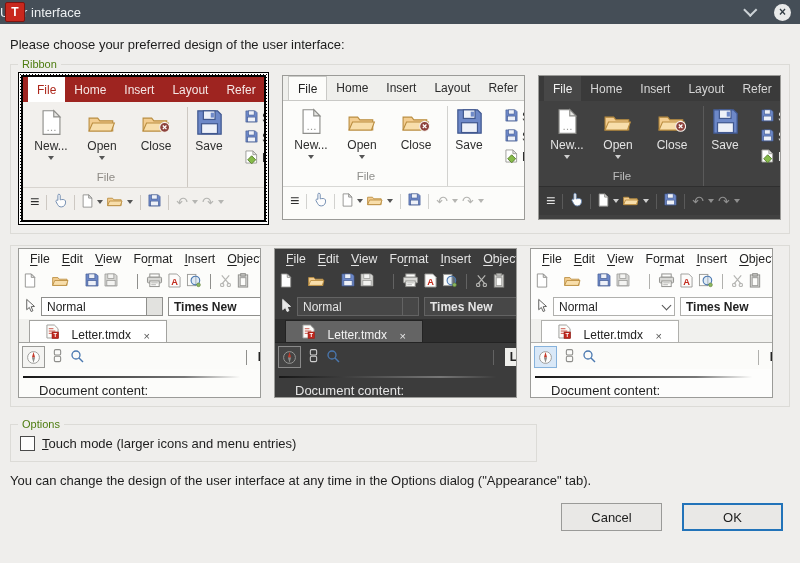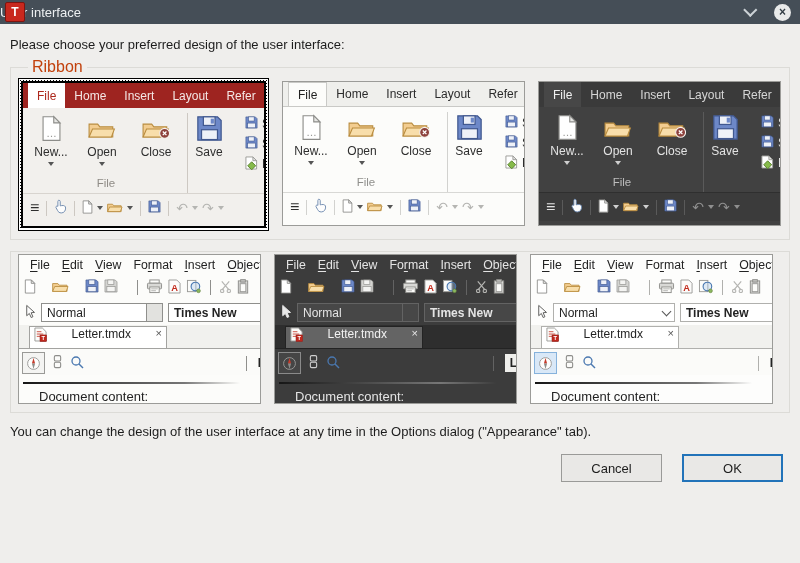--- a/index.html
+++ b/index.html
@@ -14,21 +14,21 @@
   .wtitle{position:absolute;left:0;right:0;color:#eceff1;font-size:13px;}
   .wctl{margin-left:auto;display:flex;align-items:center;gap:15px;z-index:2;}
   .shade{display:flex;align-items:center;justify-content:center;width:16px;height:16px;}
   .chev{width:8px;height:8px;border-left:2px solid #ccd2d6;border-bottom:2px solid #ccd2d6;transform:rotate(-45deg) translate(1px,-2px);}
   .closebtn{width:17px;height:17px;border-radius:50%;background:#e9eaea;color:#333d45;display:flex;align-items:center;justify-content:center;font-size:12px;font-weight:bold;line-height:1;}
 
   
   .content{padding:0 10px;flex:1;}
   .intro{font-size:13px;margin:13px 0 6px 0;}
   fieldset.grp{border:1px solid #dcdbd7;padding:2px 7px 8px 7px;margin:0 0 11px 0;}
-  fieldset.grp legend{font-size:16px;color:#c2410c;padding:0 4px;margin-left:10px;}
+  fieldset.grp legend{font-size:11px;color:#4d7c0f;padding:0 4px;margin-left:0;}
   .row{display:flex;gap:13px;align-items:flex-start;}
   .optgrp{width:527px;box-sizing:border-box;margin-bottom:9px;}
   .chkrow{display:flex;align-items:center;gap:7px;padding:4px 2px 2px 2px;cursor:default;}
   .chk{width:13px;height:13px;background:#fdfdfd;border:1px solid #4a4a4a;flex:none;}
   .chkl{font-size:13px;}
   .note{font-size:13px;margin:2px 0 15px 0;}
   .btnrow{display:flex;justify-content:flex-end;gap:20px;padding-right:7px;}
   .btn{width:101px;height:28px;background:#e9e8e6;border:1px solid #9a9a98;font-size:13px;color:#1d1d1d;
        font-family:"Liberation Sans",sans-serif;display:flex;align-items:center;justify-content:center;}
   .btn.ok{border:2px solid #2273b9;}
@@ -80,21 +80,21 @@
   .cp-format{height:25px;display:flex;align-items:center;gap:5px;padding-left:5px;width:320px;}
   .combo{height:19px;display:flex;align-items:stretch;border:1px solid var(--cbd);background:var(--ccombo);box-sizing:border-box;}
   .combo-t{flex:1;display:flex;align-items:center;padding:0 5px;white-space:nowrap;overflow:hidden;}
   .combo-a{width:15px;display:flex;align-items:center;justify-content:center;background:var(--cab);border-left:1px solid var(--cbd);flex:none;}
   .combo-a .tri{border-top-color:var(--ctric);}
   .w-style{width:122px;flex:none;}
   .w-font{width:112px;flex:none;font-weight:bold;}
   .t-cmodern .combo-a{background:transparent;border-left:none;}
   .t-cmodern .combo-a .tri{border:none;width:6px;height:6px;border-right:1.6px solid #555;border-bottom:1.6px solid #555;transform:rotate(45deg);margin-top:-3px;}
   .cp-tabbar{height:24px;display:flex;align-items:flex-end;padding-left:10px;background:var(--ctabbar);border-bottom:1px solid var(--ctbline);width:300px;box-sizing:border-box;}
-  .doctab{height:22px;width:138px;display:flex;align-items:flex-start;background:var(--ctabbg);border:1px solid var(--ctbline);border-bottom:none;padding:0 4px;gap:4px;box-sizing:border-box;}
+  .doctab{height:22px;width:138px;display:flex;align-items:flex-end;background:var(--ctabbg);border:1px solid var(--ctbline);border-bottom:none;padding:0 16px;gap:4px;box-sizing:border-box;}
   .doctab .tt{flex:1;text-align:center;color:var(--ctabfg);white-space:nowrap;}
   .tabx{font-size:11px;color:var(--cxc);}
   .cp-obar{height:26px;display:flex;align-items:center;gap:8px;padding:2px 0 0 3px;background:var(--cobar);width:241px;box-sizing:border-box;}
   .compassbox{width:21px;height:20px;border:1px solid var(--cpb);background:var(--cpbg);display:flex;align-items:center;justify-content:center;flex:none;}
   .spacer{flex:1;}
   .obar-tri{border-top-color:var(--ctric);margin-right:6px;}
   .lfrag{font-weight:bold;font-size:12px;margin-right:-5px;flex:none;}
   .t-cdark .lfrag{background:#efefec;color:#222;padding:2px 4px 2px 5px;}
   .cp-divider{height:2px;width:224px;margin:7px 0 0 4px;background:linear-gradient(to right,#161616,#777 72%,rgba(120,120,120,0) 97%);}
   .cp-content{flex:1;overflow:hidden;padding-left:20px;}
@@ -814,20 +814,27 @@
     </div>
     <div class="cp-divider"></div>
     <div class="cp-content">
       <span>Document content:</span>
     </div>
   </div>
 </div>
       </div>
     </fieldset>
 
+    <fieldset class="grp optgrp">
+      <legend>Options</legend>
+      <label class="chkrow">
+        <span class="chk"></span>
+        <span class="chkl"><u>T</u><span>ouch mode (larger icons and menu entries)</span></span>
+      </label>
+    </fieldset>
 
     <div class="note">You can change the design of the user interface at any time in the Options dialog ("Appearance" tab).</div>
 
     <div class="btnrow">
       <button class="btn">Cancel</button>
       <button class="btn ok">OK</button>
     </div>
   </div>
 </div>
 

